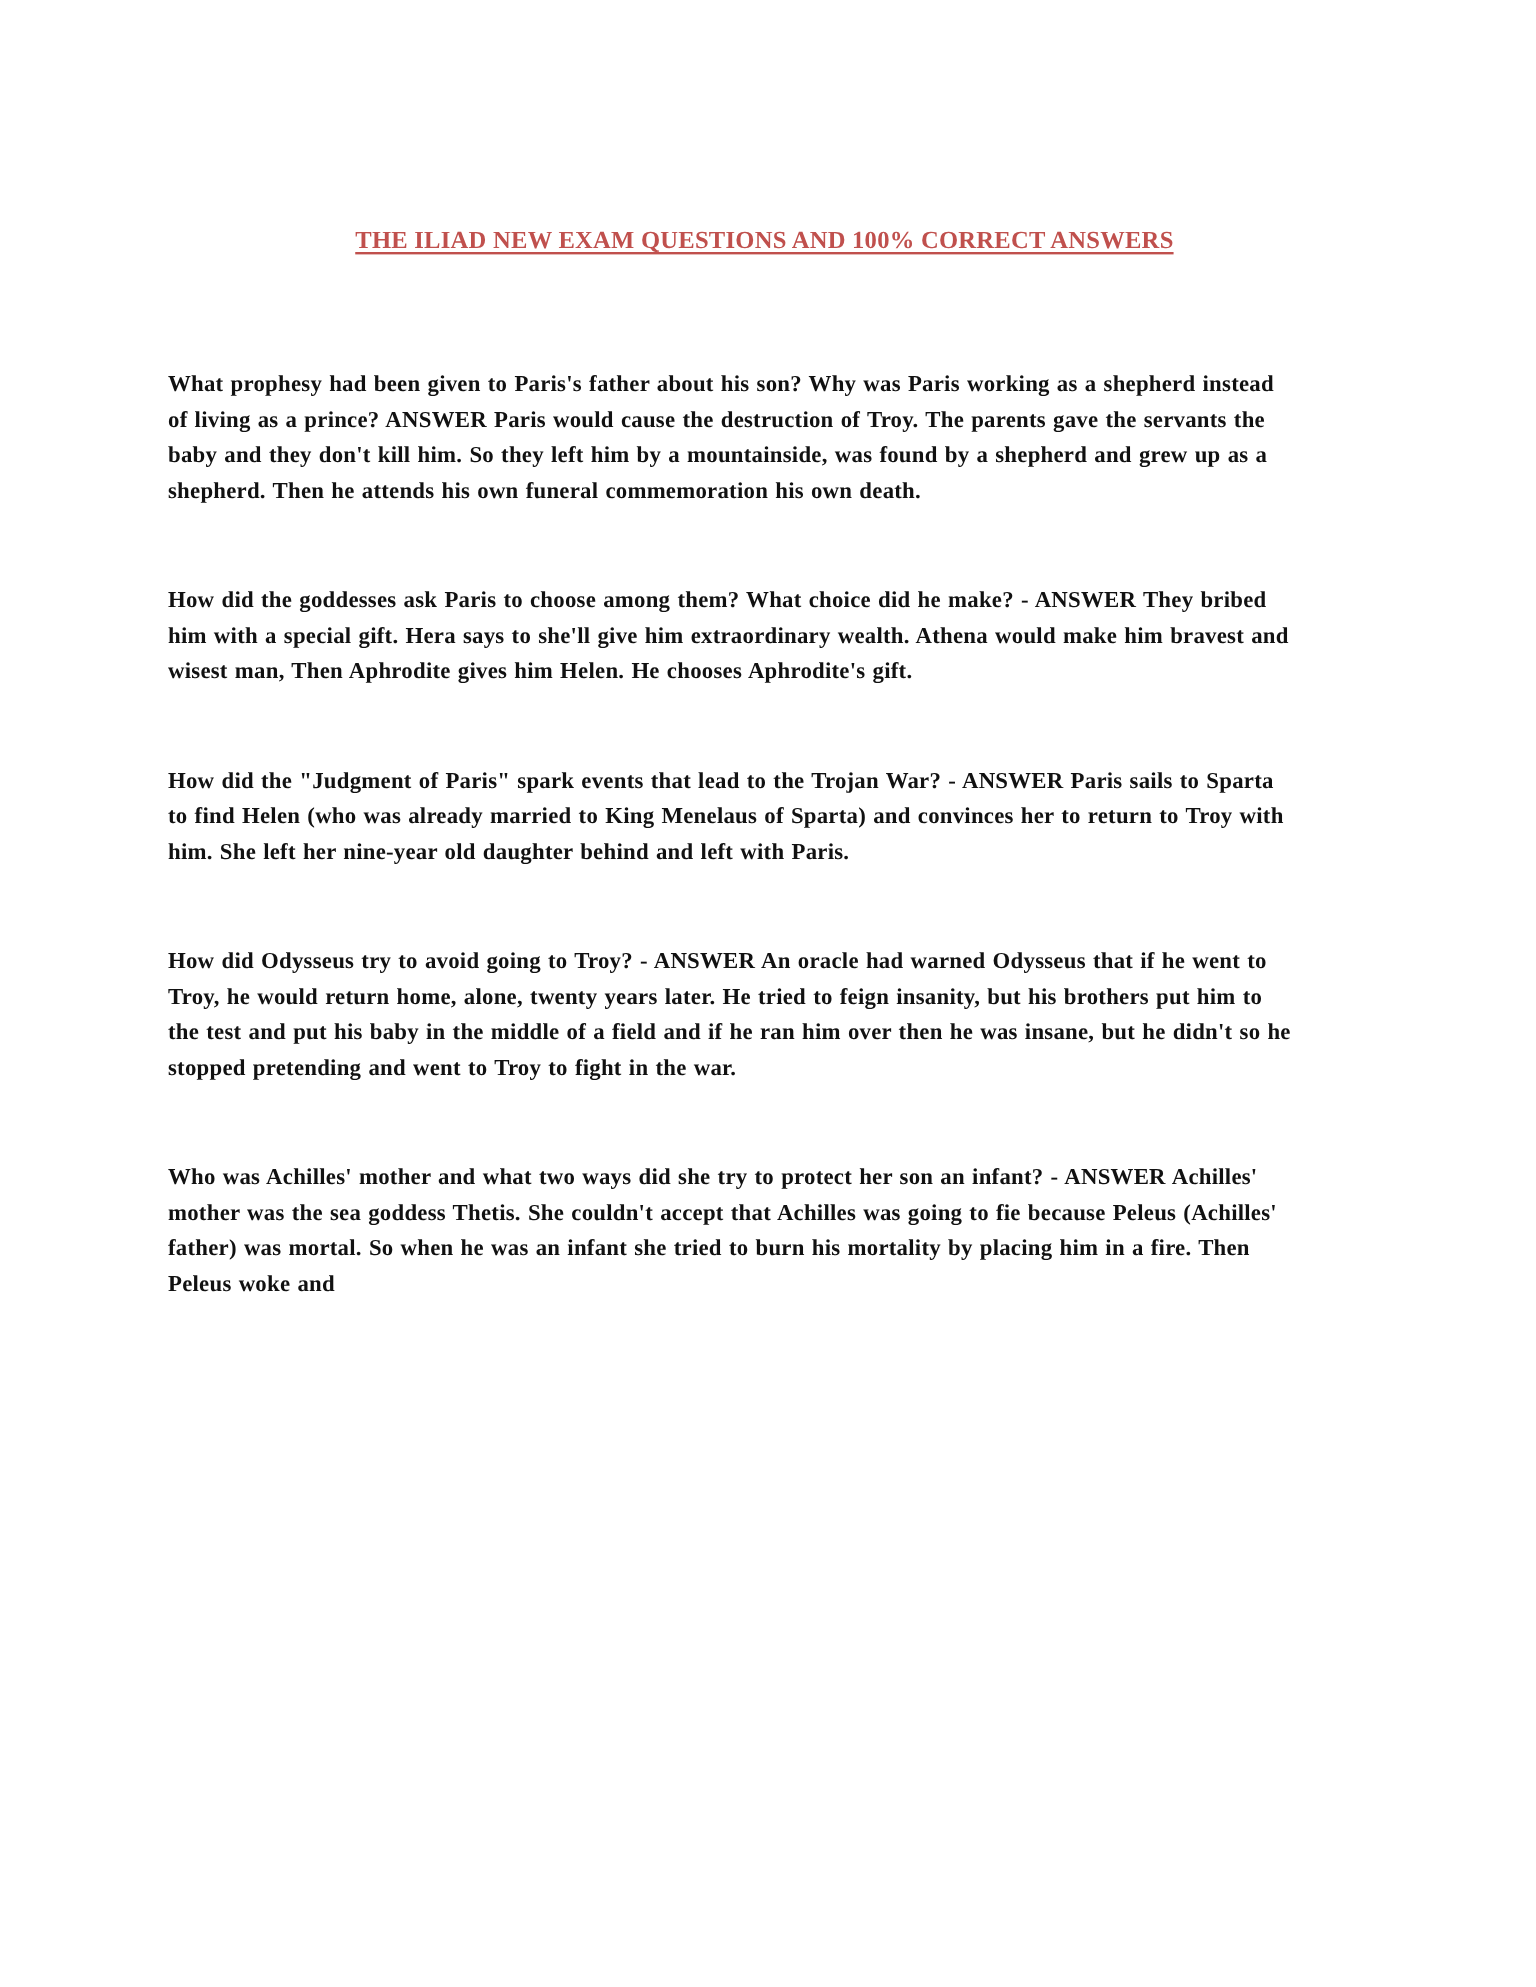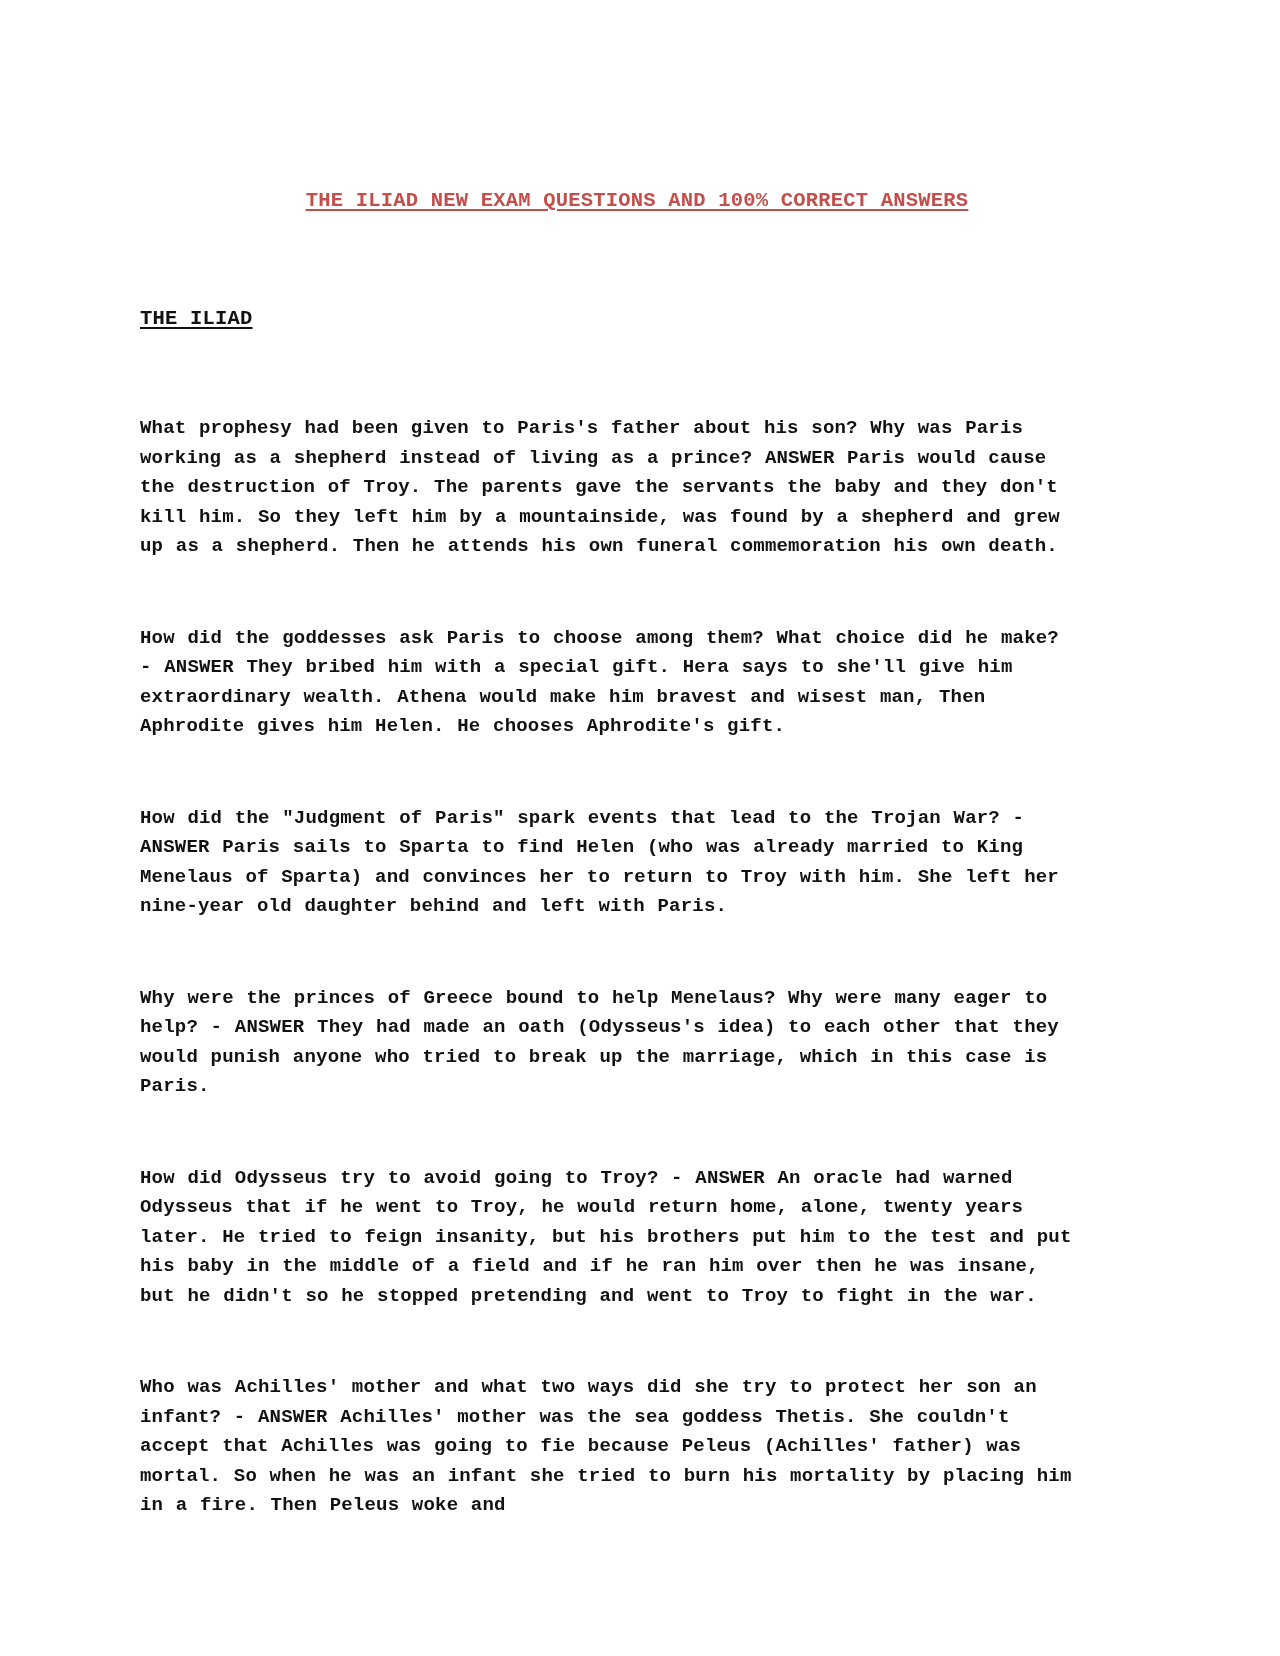--- a/index.html
+++ b/index.html
@@ -8,21 +8,21 @@
     background: #ffffff;
   }
   .page {
     position: relative;
     width: 1280px;
     height: 1656px;
     margin: 0 auto;
     background: #ffffff;
     box-sizing: border-box;
     padding: 188px 146px 0 140px;
-    font-family: Liberation Mono, monospace;
+    font-family: Liberation Serif, serif;
     font-weight: bold;
     color: #111111;
     overflow: hidden;
   }
   .doc-title {
     margin: 0 0 92px 0;
     text-align: center;
     font-size: 20.5px;
     line-height: 26px;
     text-decoration: underline;
@@ -46,27 +46,25 @@
     max-width: 940px;
   }
 </style>
 </head>
 <body>
 
 <div class="page">
 
   <h1 class="doc-title" style="color: rgb(192, 80, 77);">THE ILIAD NEW EXAM QUESTIONS AND 100% CORRECT ANSWERS</h1>
 
-  <h2 class="section-heading">THE ILIAD</h2>
 
   <p class="qa-paragraph">What prophesy had been given to Paris's father about his son? Why was Paris working as a shepherd instead of living as a prince? ANSWER Paris would cause the destruction of Troy. The parents gave the servants the baby and they don't kill him. So they left him by a mountainside, was found by a shepherd and grew up as a shepherd. Then he attends his own funeral commemoration his own death.</p>
 
   <p class="qa-paragraph">How did the goddesses ask Paris to choose among them? What choice did he make? - ANSWER They bribed him with a special gift. Hera says to she'll give him extraordinary wealth. Athena would make him bravest and wisest man, Then Aphrodite gives him Helen. He chooses Aphrodite's gift.</p>
 
   <p class="qa-paragraph">How did the "Judgment of Paris" spark events that lead to the Trojan War? - ANSWER Paris sails to Sparta to find Helen (who was already married to King Menelaus of Sparta) and convinces her to return to Troy with him. She left her nine-year old daughter behind and left with Paris.</p>
 
-  <p class="qa-paragraph">Why were the princes of Greece bound to help Menelaus? Why were many eager to help? - ANSWER They had made an oath (Odysseus's idea) to each other that they would punish anyone who tried to break up the marriage, which in this case is Paris.</p>
 
   <p class="qa-paragraph">How did Odysseus try to avoid going to Troy? - ANSWER An oracle had warned Odysseus that if he went to Troy, he would return home, alone, twenty years later. He tried to feign insanity, but his brothers put him to the test and put his baby in the middle of a field and if he ran him over then he was insane, but he didn't so he stopped pretending and went to Troy to fight in the war.</p>
 
   <p class="qa-paragraph">Who was Achilles' mother and what two ways did she try to protect her son an infant? - ANSWER Achilles' mother was the sea goddess Thetis. She couldn't accept that Achilles was going to fie because Peleus (Achilles' father) was mortal. So when he was an infant she tried to burn his mortality by placing him in a fire. Then Peleus woke and</p>
 
 </div>
 
 </body></html>

